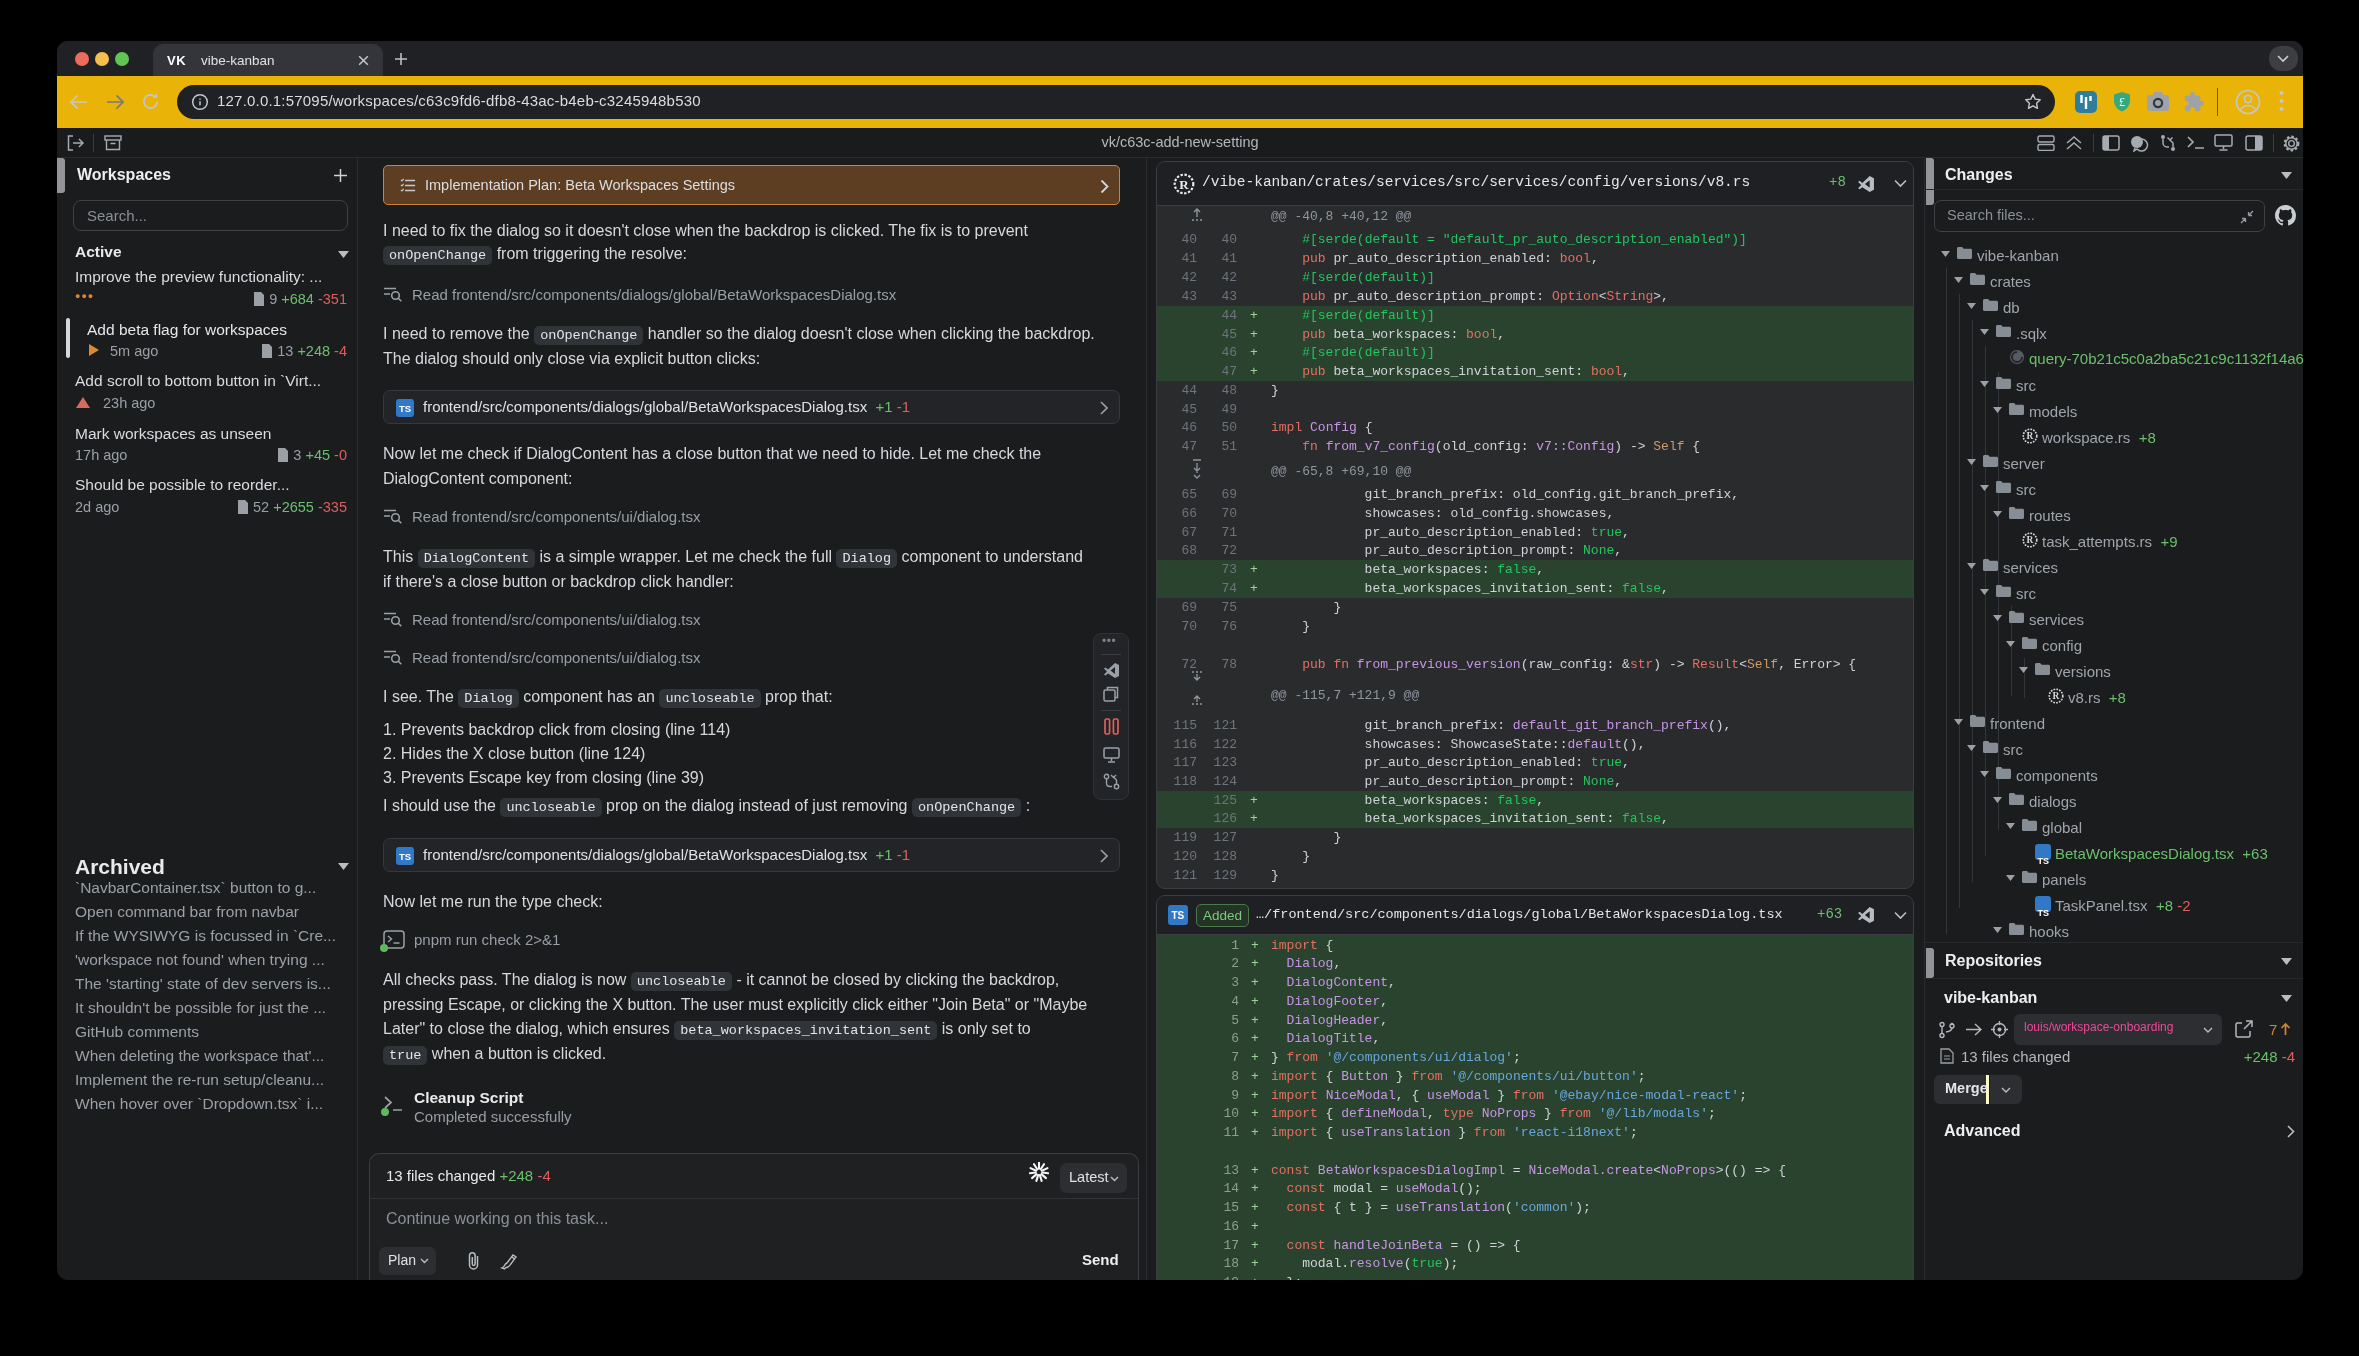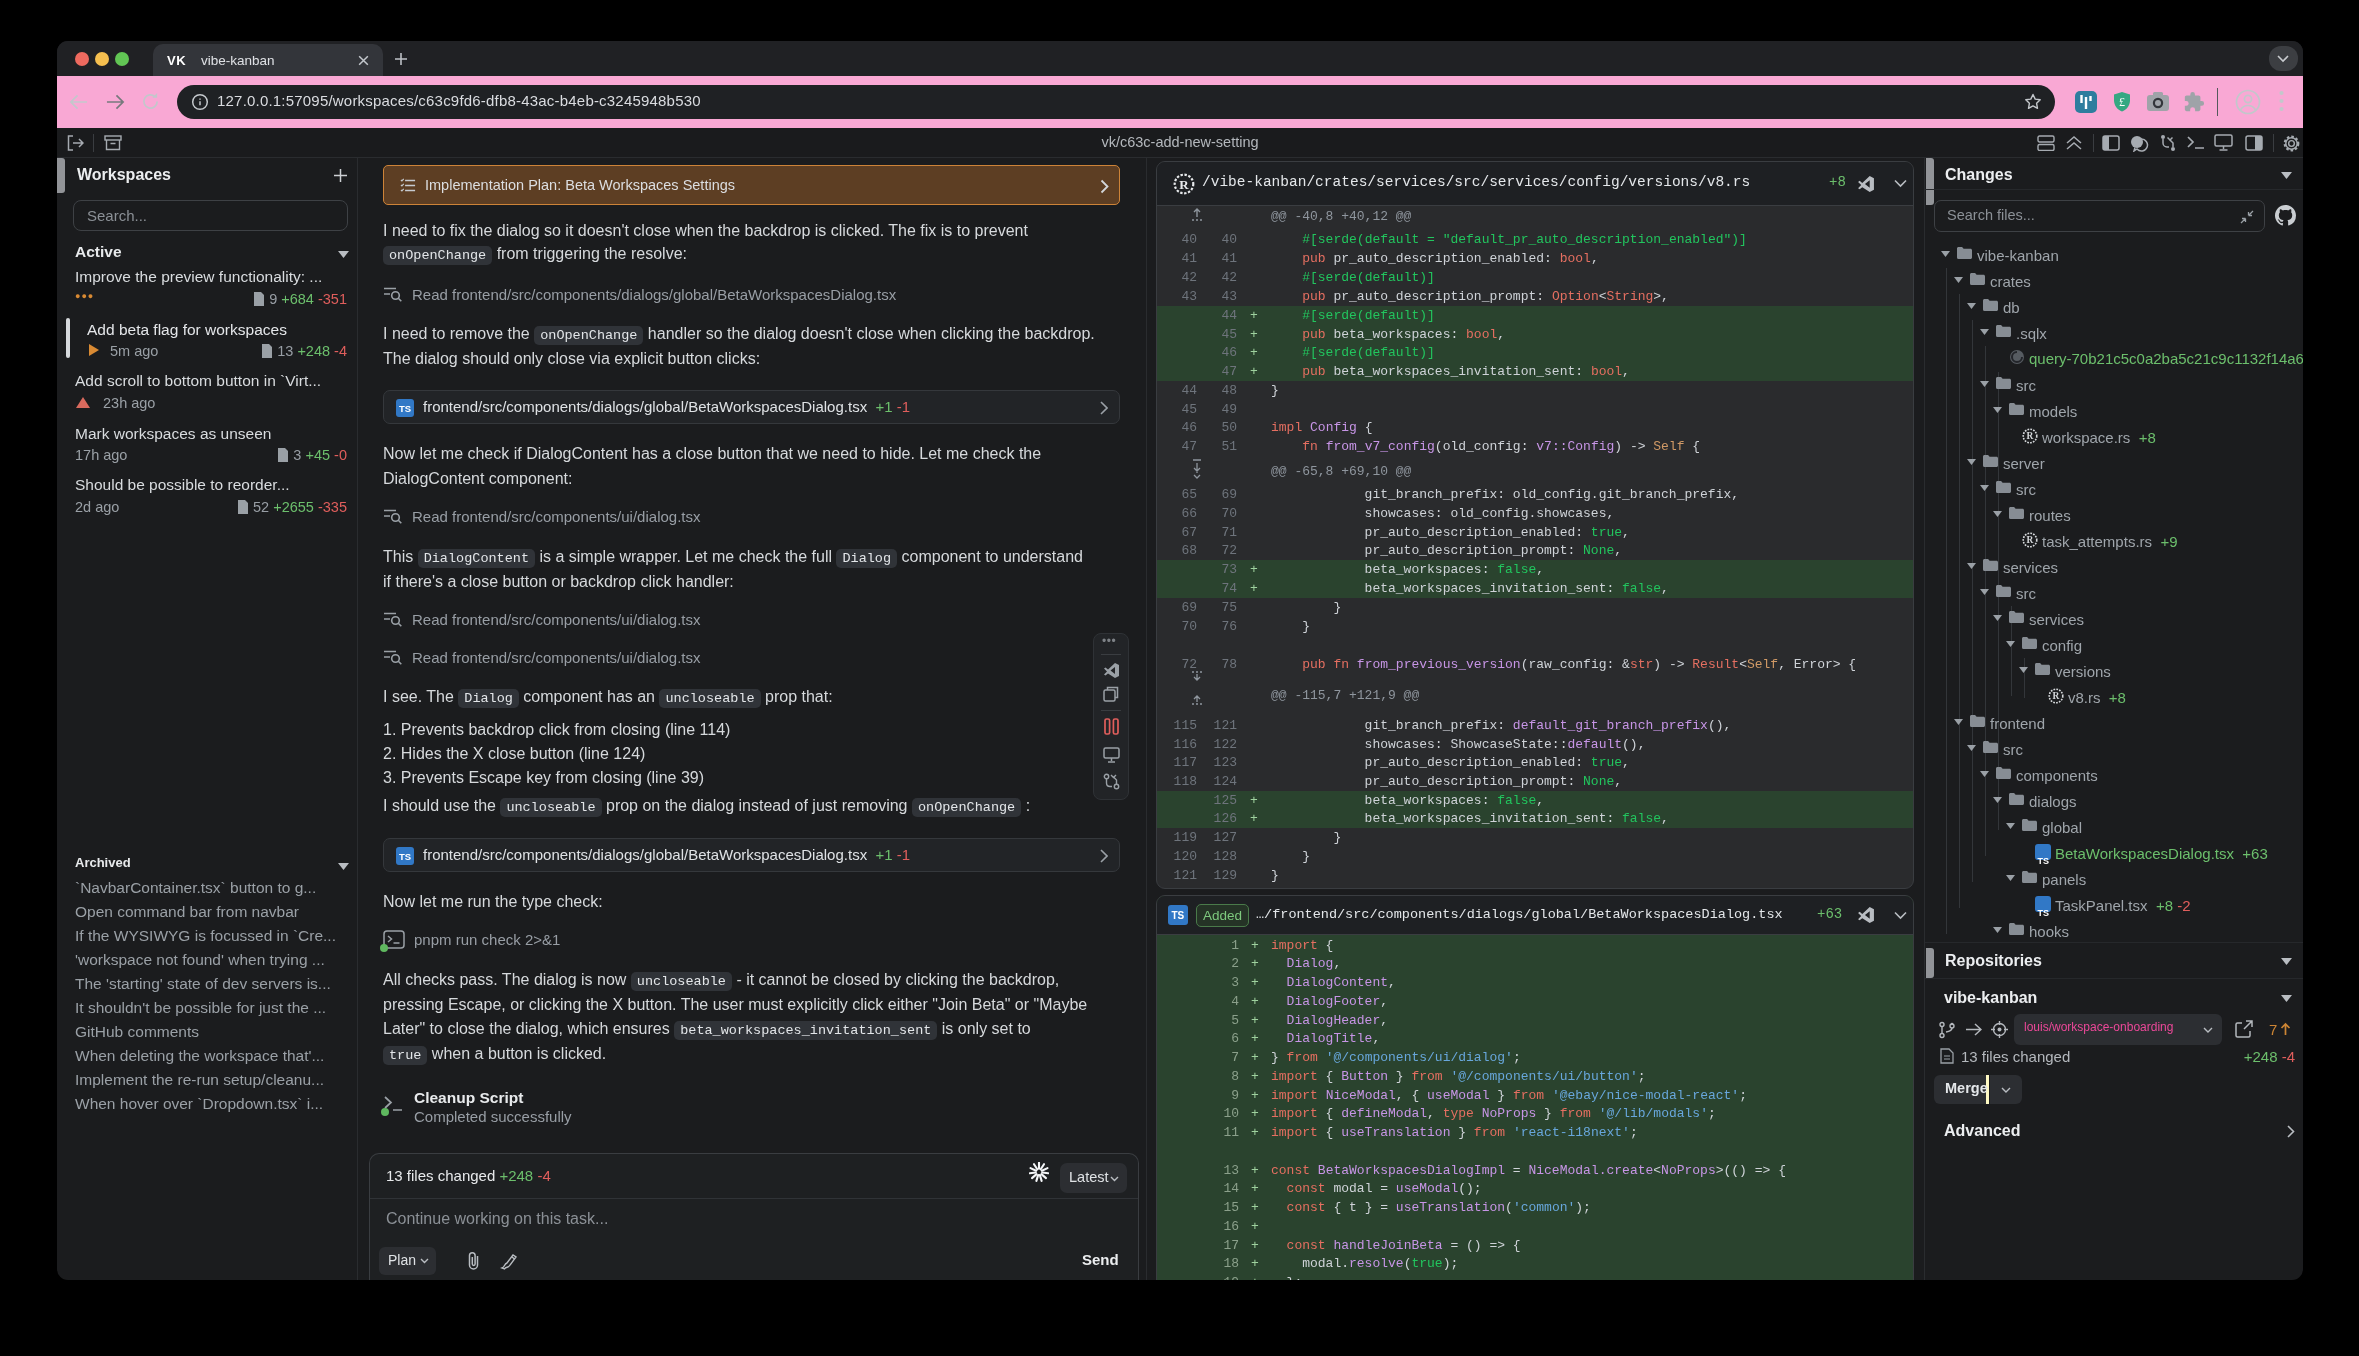--- a/index.html
+++ b/index.html
@@ -3,21 +3,21 @@
 <style>
 html,body{margin:0;padding:0;background:#000;width:2359px;height:1356px;overflow:hidden}
 *{box-sizing:border-box}
 body{font-family:"Liberation Sans",sans-serif;-webkit-font-smoothing:antialiased}
 #win{position:absolute;left:57px;top:41px;width:2246px;height:1239px;background:#1b1c1e;border-radius:11px;overflow:hidden}
 .abs{position:absolute}
 .t{position:absolute;white-space:nowrap}
 svg{display:block}
 
 #titlebar{position:absolute;left:0;top:0;width:100%;height:35px;background:#202124}
-#addr{position:absolute;left:0;top:35px;width:100%;height:64px;background:#f9a8d4}
+#addr{position:absolute;left:0;top:35px;width:100%;height:64px;background:#eab308}
 #tab{position:absolute;left:96px;top:3px;width:230px;height:32px;background:#33353a;border-radius:10px 10px 0 0;color:#dfe1e5}
 .tl{position:absolute;top:11px;width:14px;height:14px;border-radius:50%}
 #pill{position:absolute;left:120px;top:9px;width:1878px;height:34px;border-radius:17px;background:#1f2124}
 #appheader{position:absolute;left:0;top:87px;width:100%;height:30px;background:#1a1b1d;border-bottom:1px solid #2a2c2f}
 
 #sidebar{position:absolute;left:0;top:117px;width:301px;height:1122px;border-right:1px solid #2a2c2f}
 #middle{position:absolute;left:301px;top:117px;width:789px;height:1122px;border-right:1px solid #2a2c2f}
 #diffcol{position:absolute;left:1090px;top:117px;width:778px;height:1122px;border-right:1px solid #2a2c2f}
 #rightbar{position:absolute;left:1868px;top:117px;width:378px;height:1122px}
 
@@ -202,21 +202,21 @@
     <div class="t" style="left:0;top:289px;width:290px;text-align:right;font-size:14.5px"><svg style="display:inline-block;vertical-align:-2px" width="12" height="14" viewBox="0 0 12 14">
           <path d="M1 0h7l3 3v11H1z" fill="#9aa0a6"></path>
         </svg> <span class="dim">3</span> <span class="grn">+45</span> <span class="red">-0</span></div>
 
     <span class="t" style="left:18px;top:318px;font-size:15.5px;color:#d9dcdf">Should be possible to reorder...</span>
     <span class="t" style="left:18px;top:341px;font-size:14.5px;color:#9aa0a6">2d ago</span>
     <div class="t" style="left:0;top:341px;width:290px;text-align:right;font-size:14.5px"><svg style="display:inline-block;vertical-align:-2px" width="12" height="14" viewBox="0 0 12 14">
           <path d="M1 0h7l3 3v11H1z" fill="#9aa0a6"></path>
         </svg> <span class="dim">52</span> <span class="grn">+2655</span> <span class="red">-335</span></div>
 
-    <span class="t b" style="left:18px;top:697px;font-size:13px;color:#e8eaec">Archived</span>
+    <span class="t b" style="left:18px;top:697px;font-size:21px;color:#e8eaec">Archived</span>
     <svg class="abs" style="left:281px;top:705px" width="11" height="7" viewBox="0 0 11 7">
         <path d="M0 0h11L5.5 7z" fill="#b9bdc2"></path>
       </svg>
     <span class="t" style="left:18px;top:721px;font-size:15.5px;color:#9aa0a6">`NavbarContainer.tsx` button to g...</span>
     <span class="t" style="left:18px;top:745px;font-size:15.5px;color:#9aa0a6">Open command bar from navbar</span>
     <span class="t" style="left:18px;top:769px;font-size:15.5px;color:#9aa0a6">If the WYSIWYG is focussed in `Cre...</span>
     <span class="t" style="left:18px;top:793px;font-size:15.5px;color:#9aa0a6">'workspace not found' when trying ...</span>
     <span class="t" style="left:18px;top:817px;font-size:15.5px;color:#9aa0a6">The 'starting' state of dev servers is...</span>
     <span class="t" style="left:18px;top:841px;font-size:15.5px;color:#9aa0a6">It shouldn't be possible for just the ...</span>
     <span class="t" style="left:18px;top:865px;font-size:15.5px;color:#9aa0a6">GitHub comments</span>

